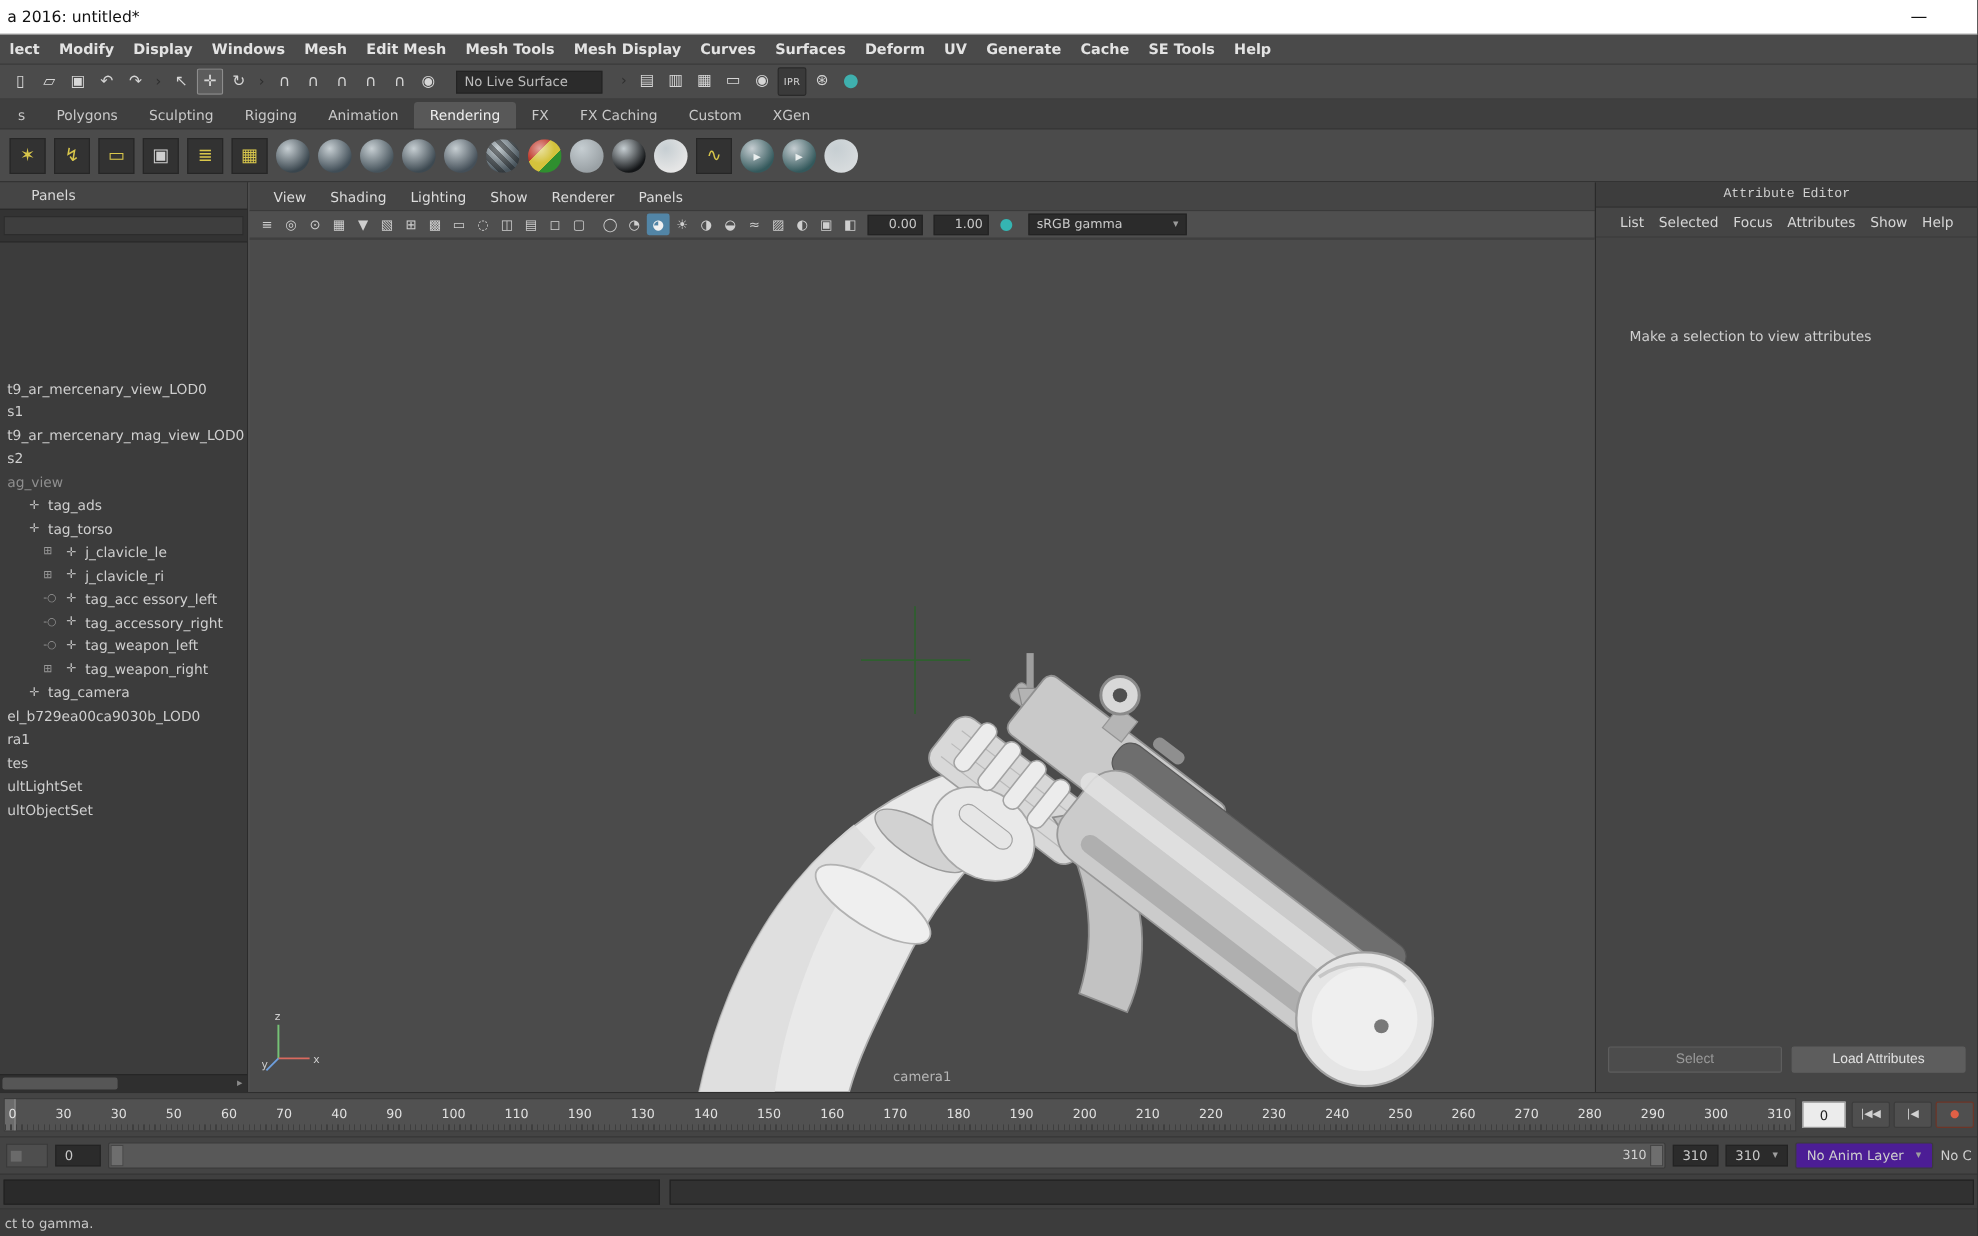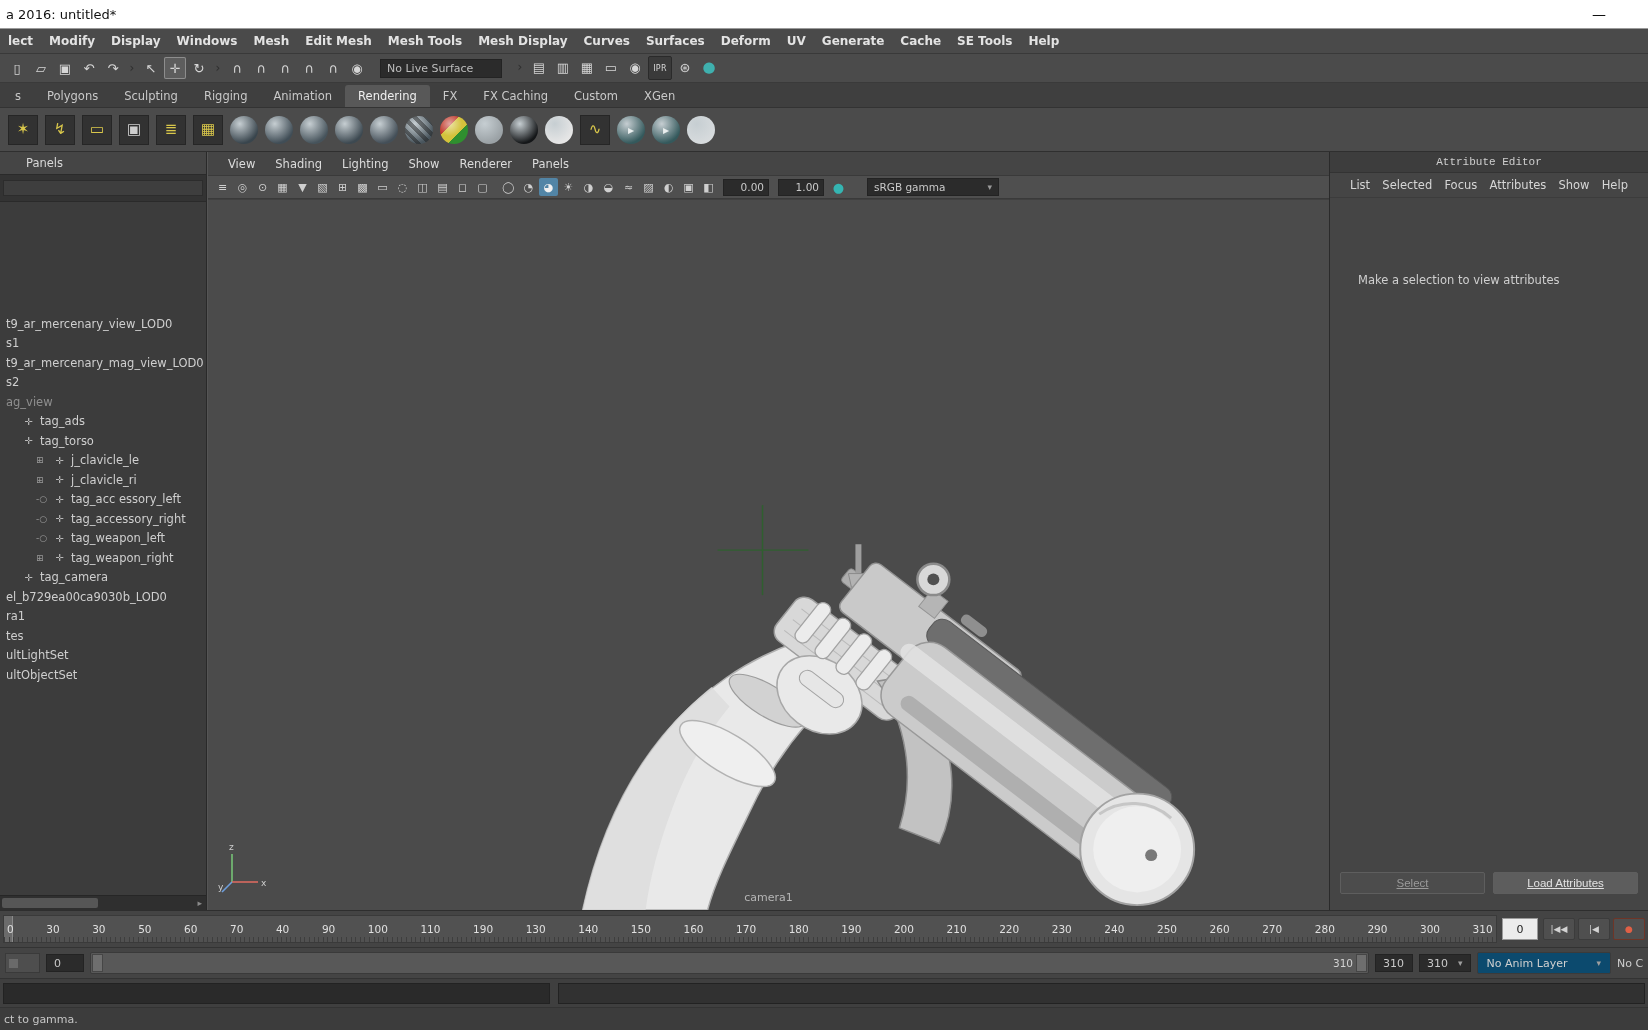--- a/index.html
+++ b/index.html
@@ -49,34 +49,34 @@
   .lp-hscroll .arr{margin-left:auto;color:#8a8a8a;font-size:9px;padding-right:4px;}
   
   .viewport{flex:1;display:flex;flex-direction:column;min-width:0;background:#4b4b4b;border-left:1px solid #555;}
   .vp-menus{flex:0 0 23px;display:flex;align-items:center;background:#454545;font-size:11.5px;color:#dcdcdc;padding-left:10px;border-bottom:1px solid #3a3a3a;}
   .vp-menu-item{padding:0 10px;}
   .vp-toolbar{flex:0 0 22px;display:flex;align-items:center;background:#4f4f4f;border-bottom:1px solid #3a3a3a;padding:0 5px;gap:1px;}
   .vt-icon{width:19px;height:18px;font-size:11px;color:#cfcfcf;display:flex;align-items:center;justify-content:center;border-radius:2px;flex:0 0 auto;}
   .vt-icon.active{background:#5285a6;color:#f0f0f0;}
   .vt-icon.teal{color:#35b5b2;font-size:13px;}
   .vt-field{width:36px;height:15px;background:#2b2b2b;border:1px solid #232323;color:#c9c9c9;font-size:10.5px;display:flex;align-items:center;justify-content:flex-end;padding:0 4px;margin:0 4px;flex:0 0 auto;}
-  .vt-select{width:118px;height:16px;background:#2b2b2b;border:1px solid #232323;color:#c9c9c9;font-size:10.5px;display:flex;align-items:center;justify-content:space-between;padding:0 6px;margin-left:18px;flex:0 0 auto;}
+  .vt-select{width:118px;height:16px;background:#2b2b2b;border:1px solid #232323;color:#c9c9c9;font-size:10.5px;display:flex;align-items:center;justify-content:space-between;padding:0 6px;margin-left:8px;flex:0 0 auto;}
   .vt-select .caret{color:#9a9a9a;font-size:9px;}
   .vp-canvas{flex:1;position:relative;background:#4b4b4b;overflow:hidden;border-top:1px solid #404040;}
   .model-svg{position:absolute;inset:0;width:100%;height:100%;}
   .camera-label{position:absolute;left:50%;transform:translateX(-50%);bottom:6px;font-size:11px;color:#b5b5b5;}
   .axis-gizmo{position:absolute;left:10px;bottom:14px;width:52px;height:56px;}
   
   .right-panel{flex:0 0 318px;width:318px;background:#454545;display:flex;flex-direction:column;border-left:1px solid #2a2a2a;}
   .ae-title{flex:0 0 20px;background:#3d3d3d;display:flex;align-items:center;justify-content:center;font-size:11px;color:#cfcfcf;border-bottom:1px solid #333;font-family:Liberation Mono, monospace;}
   .ae-menus{flex:0 0 24px;display:flex;align-items:center;justify-content:space-between;font-size:11.5px;color:#d6d6d6;padding:0 20px;border-bottom:1px solid #3c3c3c;}
   .ae-body{flex:1;position:relative;}
   .ae-msg{position:absolute;top:34px;left:28px;font-size:11.5px;color:#cfcfcf;white-space:nowrap;margin-top:41px;}
   .ae-buttons{flex:0 0 34px;display:flex;align-items:center;gap:8px;padding:0 10px 10px;}
-  .ae-btn{flex:1;height:22px;background:#4c4c4c;border:1px solid #5e5e5e;border-radius:2px;color:#9a9a9a;font-size:11.5px;display:flex;align-items:center;justify-content:center;text-decoration:underline;}
+  .ae-btn{flex:1;height:22px;background:#4c4c4c;border:1px solid #5e5e5e;border-radius:2px;color:#9a9a9a;font-size:11.5px;display:flex;align-items:center;justify-content:center;}
   .ae-btn.primary{background:#5d5d5d;color:#e2e2e2;}
   
   .timeline{flex:0 0 32px;display:flex;align-items:center;background:#444;padding:2px 3px;gap:5px;border-bottom:1px solid #333;}
   .ruler{flex:1;height:26px;background:#515151;position:relative;border:1px solid #3a3a3a;}
   .ruler::after{content:"";position:absolute;left:0;right:0;bottom:0;height:5px;background:repeating-linear-gradient(90deg,#3e3e3e 0 1px,transparent 1px 4.62px);}
   .frame-marker{position:absolute;left:0;top:0;bottom:0;width:8px;background:#6b6b6b;border-right:1px solid #8a8a8a;}
   .ruler .labels{position:absolute;inset:0 3px;display:flex;justify-content:space-between;align-items:center;font-size:10.5px;color:#e0e0e0;}
   .current-frame{flex:0 0 34px;height:20px;background:#ececec;color:#222;font-size:11px;display:flex;align-items:center;justify-content:center;border:1px solid #9a9a9a;}
   .playback{display:flex;align-items:center;gap:3px;}
   .pb-btn{height:20px;min-width:24px;display:flex;align-items:center;justify-content:center;color:#d2d2d2;font-size:9px;background:#4f4f4f;border:1px solid #3c3c3c;border-radius:2px;padding:0 3px;}
@@ -85,21 +85,21 @@
   .range-row{flex:0 0 30px;display:flex;align-items:center;background:#444;gap:6px;padding:0 5px;border-bottom:1px solid #333;}
   .rs-stub{flex:0 0 30px;height:18px;background:#4e4e4e;border:1px solid #3a3a3a;display:flex;align-items:center;padding-left:3px;}
   .rs-stub i{width:9px;height:9px;background:#6a6a6a;display:block;}
   .rs-field{flex:0 0 auto;min-width:38px;height:18px;background:#2b2b2b;border:1px solid #232323;color:#c9c9c9;font-size:11px;display:flex;align-items:center;padding:0 7px;box-sizing:border-box;}
   .rs-bar{flex:1;height:20px;background:#585858;border:1px solid #3a3a3a;position:relative;border-radius:2px;}
   .rs-bar .handle{position:absolute;top:1px;bottom:1px;width:9px;background:#6e6e6e;border:1px solid #464646;}
   .rs-bar .handle.left{left:1px;}
   .rs-bar .handle.right{right:1px;}
   .rs-bar .end-label{position:absolute;right:15px;top:0;bottom:0;display:flex;align-items:center;font-size:10.5px;color:#d2d2d2;}
   .rs-field .caret,.rs-btn .caret{color:#9f9f9f;font-size:9px;margin-left:10px;}
-  .rs-btn{flex:0 0 auto;height:20px;display:flex;align-items:center;background:#0c4a6e;border:1px solid #3b3b3b;border-radius:2px;color:#cfcfcf;font-size:11px;padding:0 9px;gap:19px;}
+  .rs-btn{flex:0 0 auto;height:20px;display:flex;align-items:center;background:#4c1d95;border:1px solid #3b3b3b;border-radius:2px;color:#cfcfcf;font-size:11px;padding:0 9px;}
   .rs-cut{flex:0 0 26px;overflow:hidden;white-space:nowrap;font-size:11px;color:#cfcfcf;}
   
   .cmd-row{flex:0 0 28px;display:flex;gap:8px;background:#3f3f3f;align-items:center;padding:0 3px;border-bottom:1px solid #333;}
   .cmd-input{flex:0 0 545px;height:19px;background:#2a2a2a;border:1px solid #222;}
   .cmd-result{flex:1;height:19px;background:#313131;border:1px solid #222;}
   
   .help-row{flex:0 0 22px;background:#3c3c3c;display:flex;align-items:center;padding-left:4px;font-size:11px;color:#c6c6c6;}
 </style>
 </head>
 <body>

